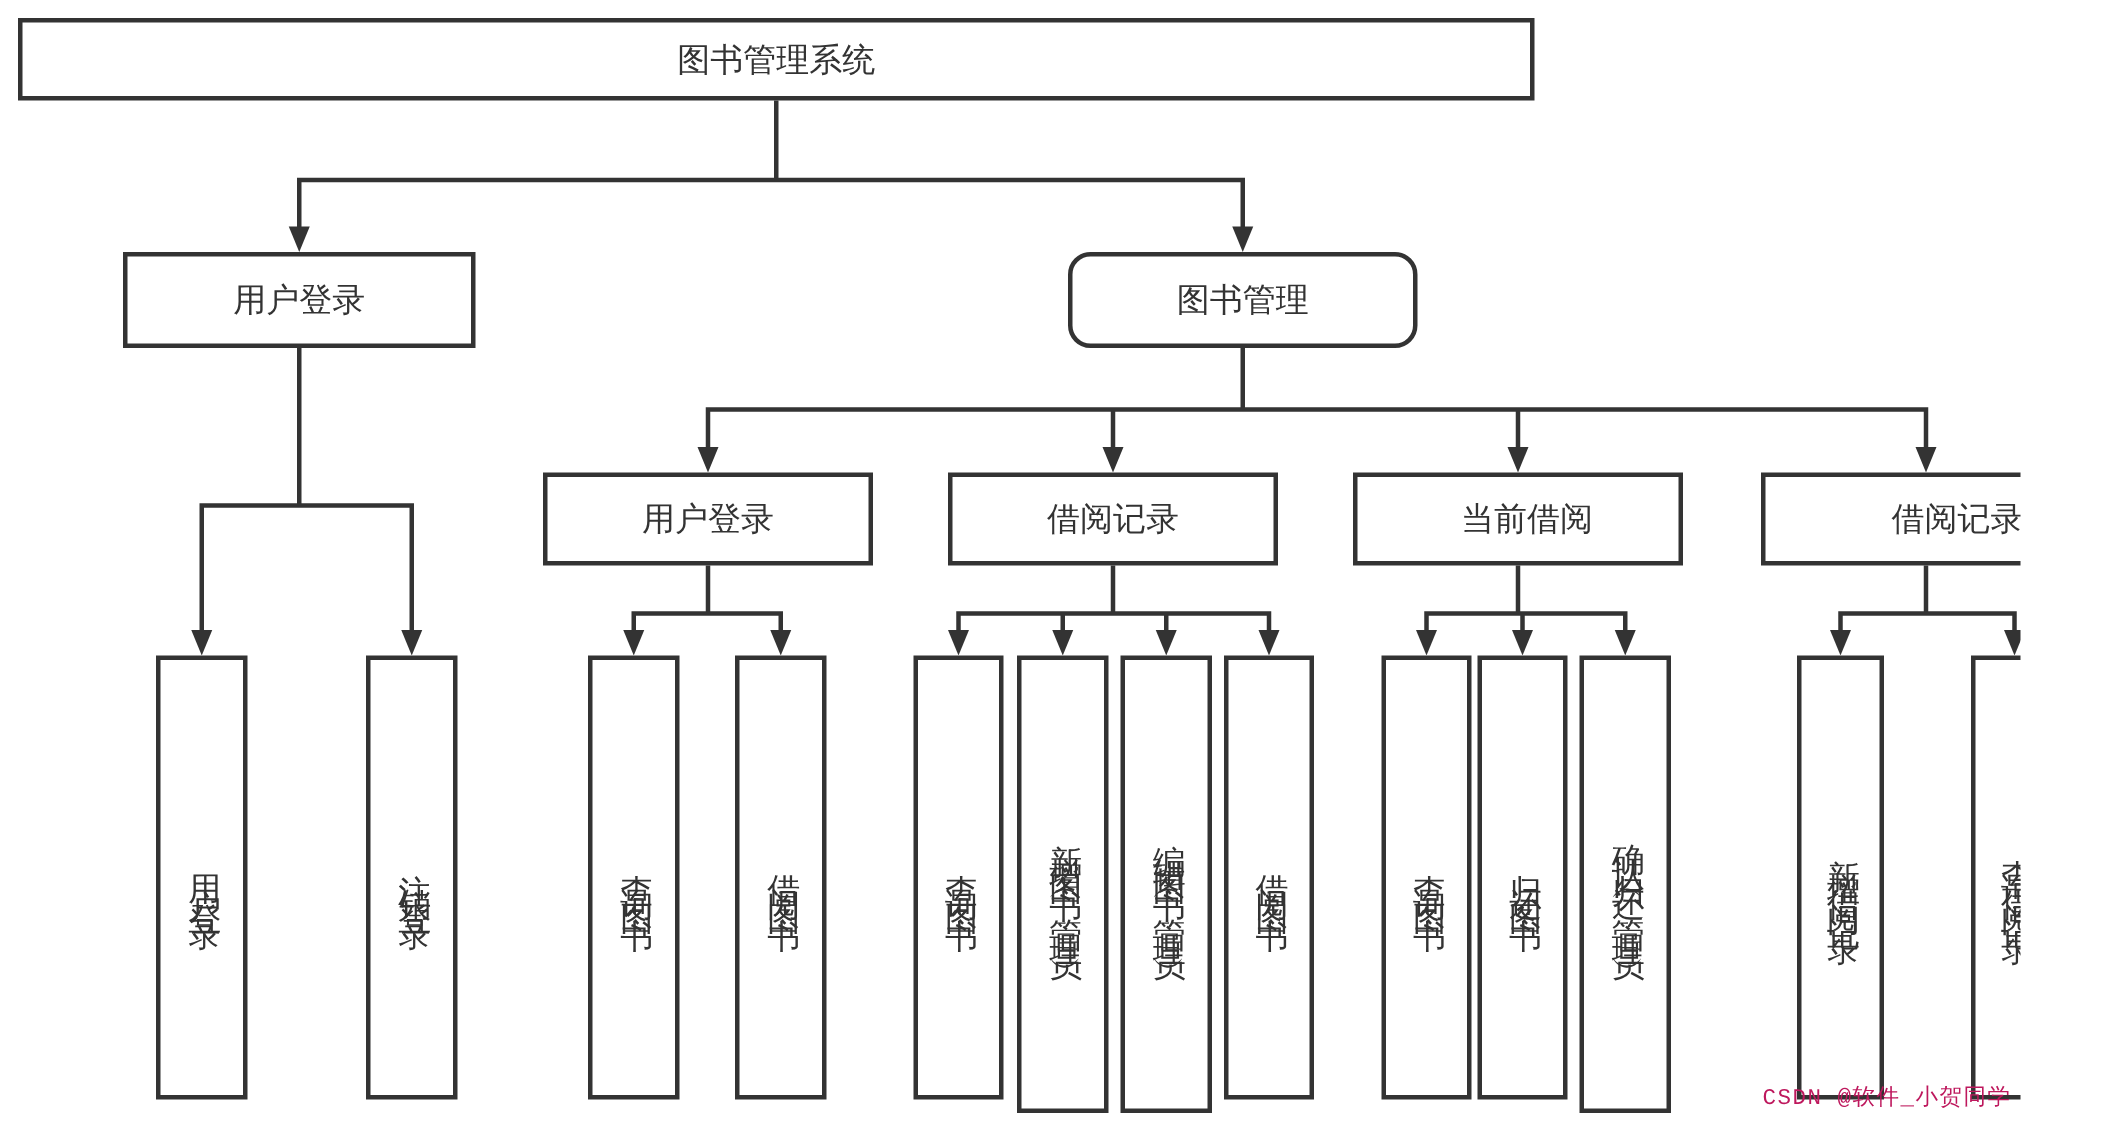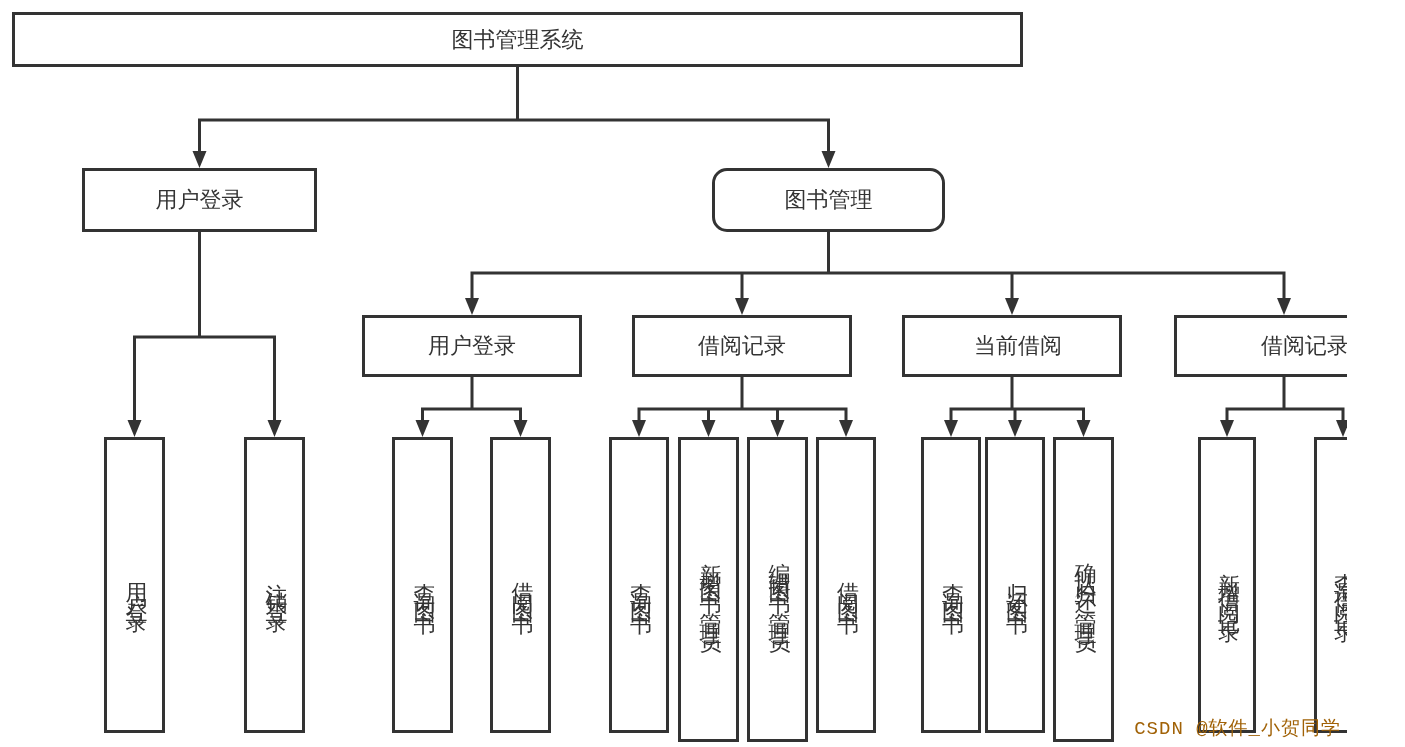--- a/index.html
+++ b/index.html
@@ -24,22 +24,22 @@
   }
   .node.vertical span{
     writing-mode:vertical-rl;
     text-orientation:mixed;
     letter-spacing:10px;
     white-space:nowrap;
   }
   .watermark{
     position:absolute;
     right:6px;bottom:6px;
-    font-size:19px;
-    color:#a16207;
+    font-size:15px;
+    color:#be185d;
     letter-spacing:1px;
     pointer-events:none;
   }
 </style>
 </head>
 <body>
 
 <div id="stage">
   <svg id="edges" xmlns="http://www.w3.org/2000/svg">
       <path d="M517.5 67 L517.5 120 M199.5 120 L828.5 120 M199.5 120 L199.5 154 M828.5 120 L828.5 154 M199.5 232 L199.5 337 M134.5 337 L274.5 337 M134.5 337 L134.5 423 M274.5 337 L274.5 423 M828.5 232 L828.5 273 M472 273 L1284 273 M472 273 L472 301 M742 273 L742 301 M1012 273 L1012 301 M1284 273 L1284 301 M472 377 L472 409 M422.5 409 L520.5 409 M422.5 409 L422.5 423 M520.5 409 L520.5 423 M742 377 L742 409 M639 409 L846 409 M639 409 L639 423 M708.5 409 L708.5 423 M777.5 409 L777.5 423 M846 409 L846 423 M1012 377 L1012 409 M951 409 L1083.5 409 M951 409 L951 423 M1015 409 L1015 423 M1083.5 409 L1083.5 423 M1284 377 L1284 409 M1227 409 L1343 409 M1227 409 L1227 423 M1343 409 L1343 423" fill="none" stroke="#333333" stroke-width="3" stroke-linecap="square"></path>

